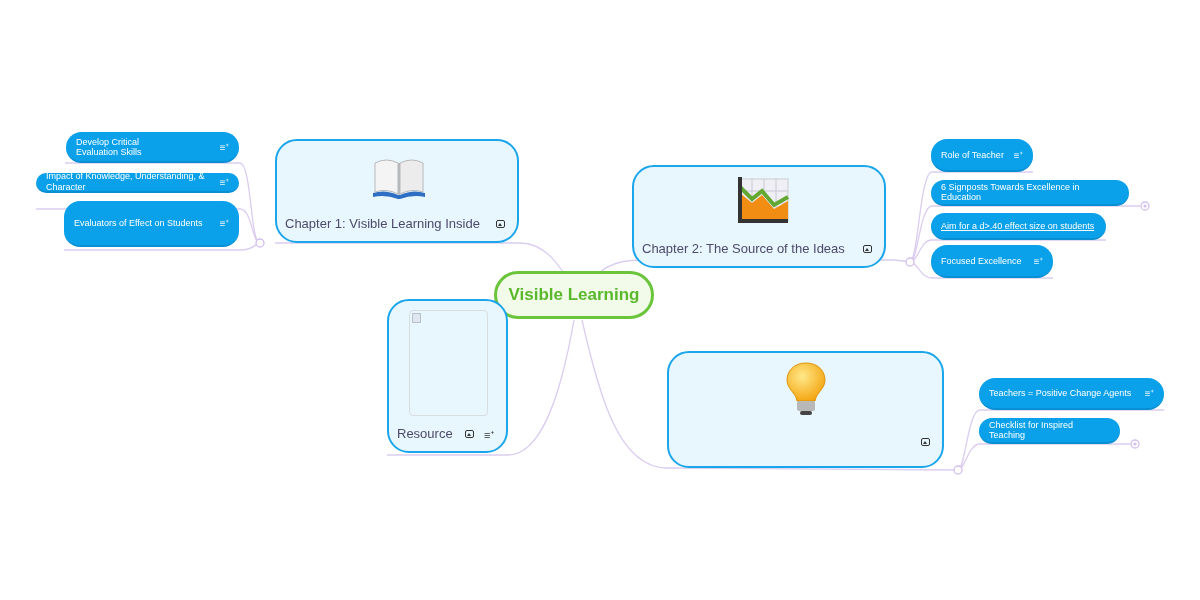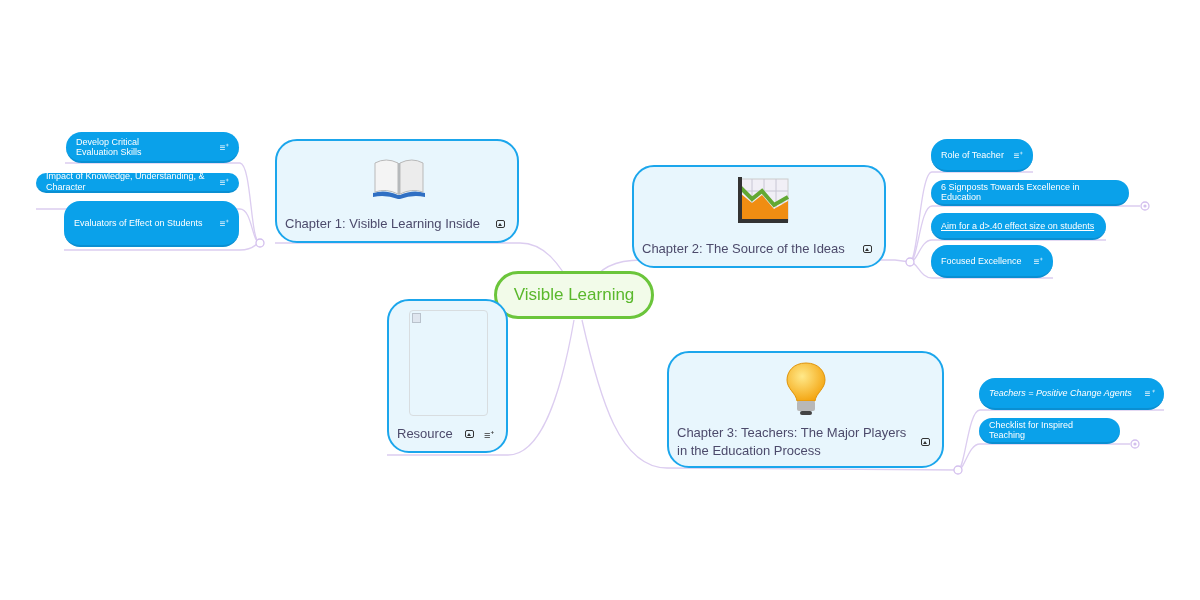--- a/index.html
+++ b/index.html
@@ -1,18 +1,18 @@
 <!DOCTYPE html>
 <html><head>
 <meta charset="utf-8">
 <style>
   html,body{margin:0;padding:0;}
   body{width:1200px;height:600px;background:#ffffff;position:relative;overflow:hidden;font-family:"Liberation Sans",sans-serif;}
   svg.lines{position:absolute;left:0;top:0;width:1200px;height:600px;pointer-events:none;}
-  .root{position:absolute;left:494px;top:271px;width:160px;height:48px;border:3px solid #6bc53b;border-radius:26px;background:#f2fbe9;box-sizing:border-box;display:flex;align-items:center;justify-content:center;color:#5ab82c;font-weight:normal;font-size:17px;}
+  .root{position:absolute;left:494px;top:271px;width:160px;height:48px;border:3px solid #6bc53b;border-radius:26px;background:#f2fbe9;box-sizing:border-box;display:flex;align-items:center;justify-content:center;color:#5ab82c;font-weight:bold;font-size:17px;}
   .card{position:absolute;border:2px solid #1ba6ec;border-radius:22px;background:#e8f6fd;box-sizing:border-box;color:#4c4a6b;font-size:13px;}
   .card .title{position:absolute;left:8px;bottom:8px;line-height:18px;}
   .pill{position:absolute;background:#0aa1ea;color:#fff;border-radius:16px;font-size:9px;display:flex;align-items:center;padding:0 10px;box-sizing:border-box;border-bottom:2px solid #0a8fd2;}
   .pill .note{margin-left:auto;padding-left:8px;font-size:10px;opacity:.9;}
   .imgicon{display:inline-block;width:9px;height:8px;border:1.3px solid #333;border-radius:2px;box-sizing:border-box;position:relative;}
   .imgicon::after{content:"";position:absolute;left:1px;bottom:1px;width:0;height:0;border-left:2px solid transparent;border-right:2px solid transparent;border-bottom:3px solid #333;}
 </style>
 </head>
 <body>
 
@@ -109,25 +109,24 @@
     <defs>
         <radialGradient id="bulb" cx="0.4" cy="0.35" r="0.7">
           <stop offset="0" stop-color="#ffe98a"></stop>
           <stop offset="1" stop-color="#f3a20c"></stop>
         </radialGradient>
       </defs>
     <path d="M22 2 C9 2 3 11 3 19 C3 28 12 32 13 40 L31 40 C32 32 41 28 41 19 C41 11 35 2 22 2 Z" fill="url(#bulb)" stroke="#e0940a"></path>
     <rect x="13" y="40" width="18" height="10" rx="2" fill="#b8b8b8"></rect>
     <rect x="16" y="50" width="12" height="4" rx="2" fill="#444"></rect>
   </svg>
-  <span class="title" style="bottom:6px;"><span>Chapter 3: Teachers: The Major Players</span><br><span>in the Education Process</span></span>
   <span class="imgicon" style="position:absolute;left:252px;bottom:20px;"></span>
 </div>
 
-<div class="pill" style="left:979px;top:378px;width:185px;height:32px;font-style:italic;">
+<div class="pill" style="left:979px;top:378px;width:185px;height:32px;">
   <span>Teachers = Positive Change Agents</span>
   <span class="note">≡⁺</span>
 </div>
 <div class="pill" style="left:979px;top:418px;width:141px;height:26px;">
   <span>Checklist for Inspired Teaching</span>
 </div>
 
 <div class="card" style="left:387px;top:299px;width:121px;height:154px;padding-left:32px;">
   <div style="position:absolute;left:20px;top:9px;width:79px;height:106px;border:1px solid #d8dde0;border-radius:4px;box-sizing:border-box;">
     <div style="position:absolute;left:2px;top:2px;width:9px;height:10px;background:#dfe6ef;border:1px solid #b9c2cc;box-sizing:border-box;"></div>

